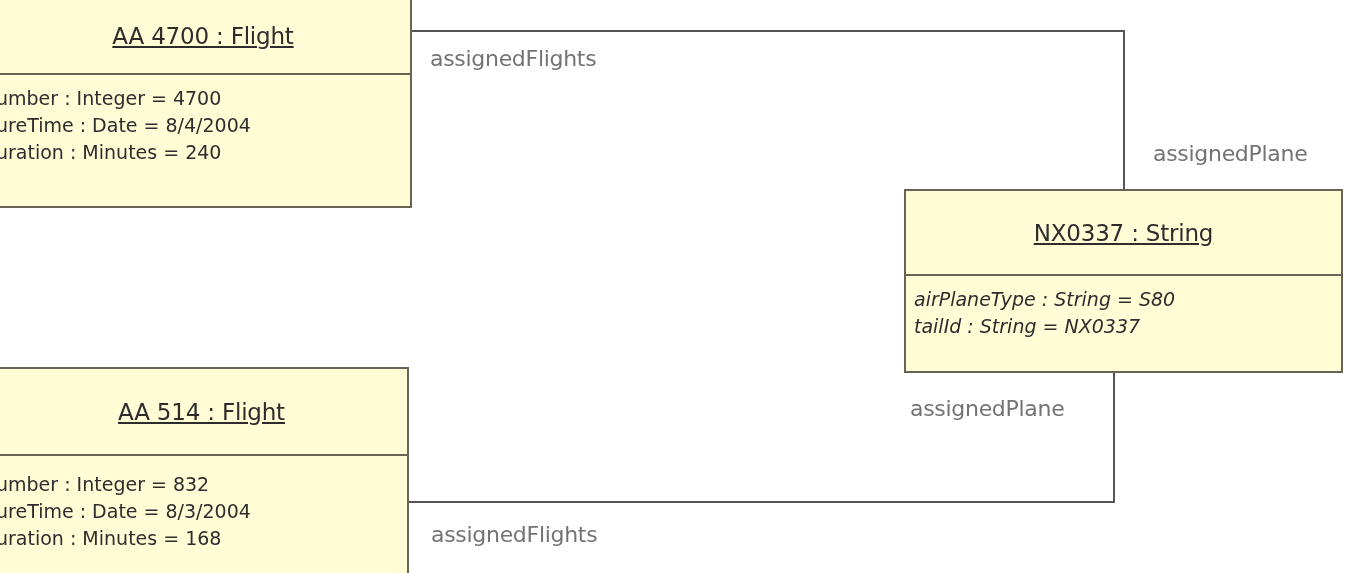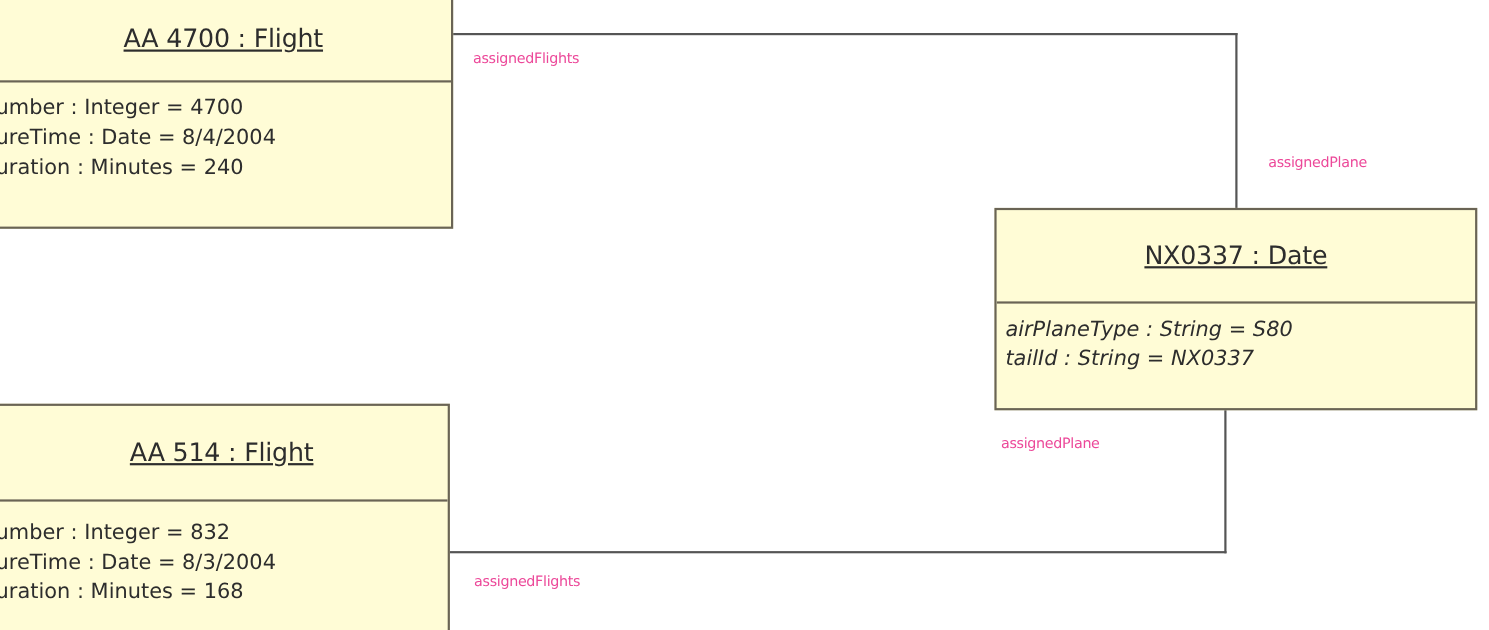--- a/index.html
+++ b/index.html
@@ -30,21 +30,21 @@
       font-size: 23px;
       color: #2d2d2d;
       letter-spacing: -0.2px;
     }
     .obj .attrs {
       position: absolute; left: 0; right: 0;
       font-size: 19px; line-height: 27px; color: #2d2d2d;
       white-space: nowrap;
     }
     .role {
-      position: absolute; font-size: 13px; color: #ec4899;
+      position: absolute; font-size: 22px; color: #737373;
       white-space: nowrap; letter-spacing: -0.3px;
     }
   </style>
 </head>
 <body>
 
 <div class="line hline" style="left:409px; top:30px; width:716px;"></div>
 <div class="line vline" style="left:1123px; top:30px; height:161px;"></div>
 
 <div class="line vline" style="left:1113px; top:371px; height:132px;"></div>
@@ -67,21 +67,21 @@
   </div>
   <div class="attrs" style="top:102px; left:0px;">
     <div>umber : Integer = 832</div>
     <div>ureTime : Date = 8/3/2004</div>
     <div>uration : Minutes = 168</div>
   </div>
 </div>
 
 <div class="obj" style="left:904px; top:189px; width:439px; height:184px;">
   <div class="name" style="height:85px;">
-    <span>NX0337 : Date</span>
+    <span>NX0337 : String</span>
   </div>
   <div class="attrs" style="top:95px; left:8px;font-style:italic;">
     <div>airPlaneType : String = S80</div>
     <div>tailId : String = NX0337</div>
   </div>
 </div>
 
 <div class="role" style="left:430px; top:46px;">assignedFlights</div>
 <div class="role" style="left:1153px; top:141px;">assignedPlane</div>
 <div class="role" style="left:910px; top:396px;">assignedPlane</div>

